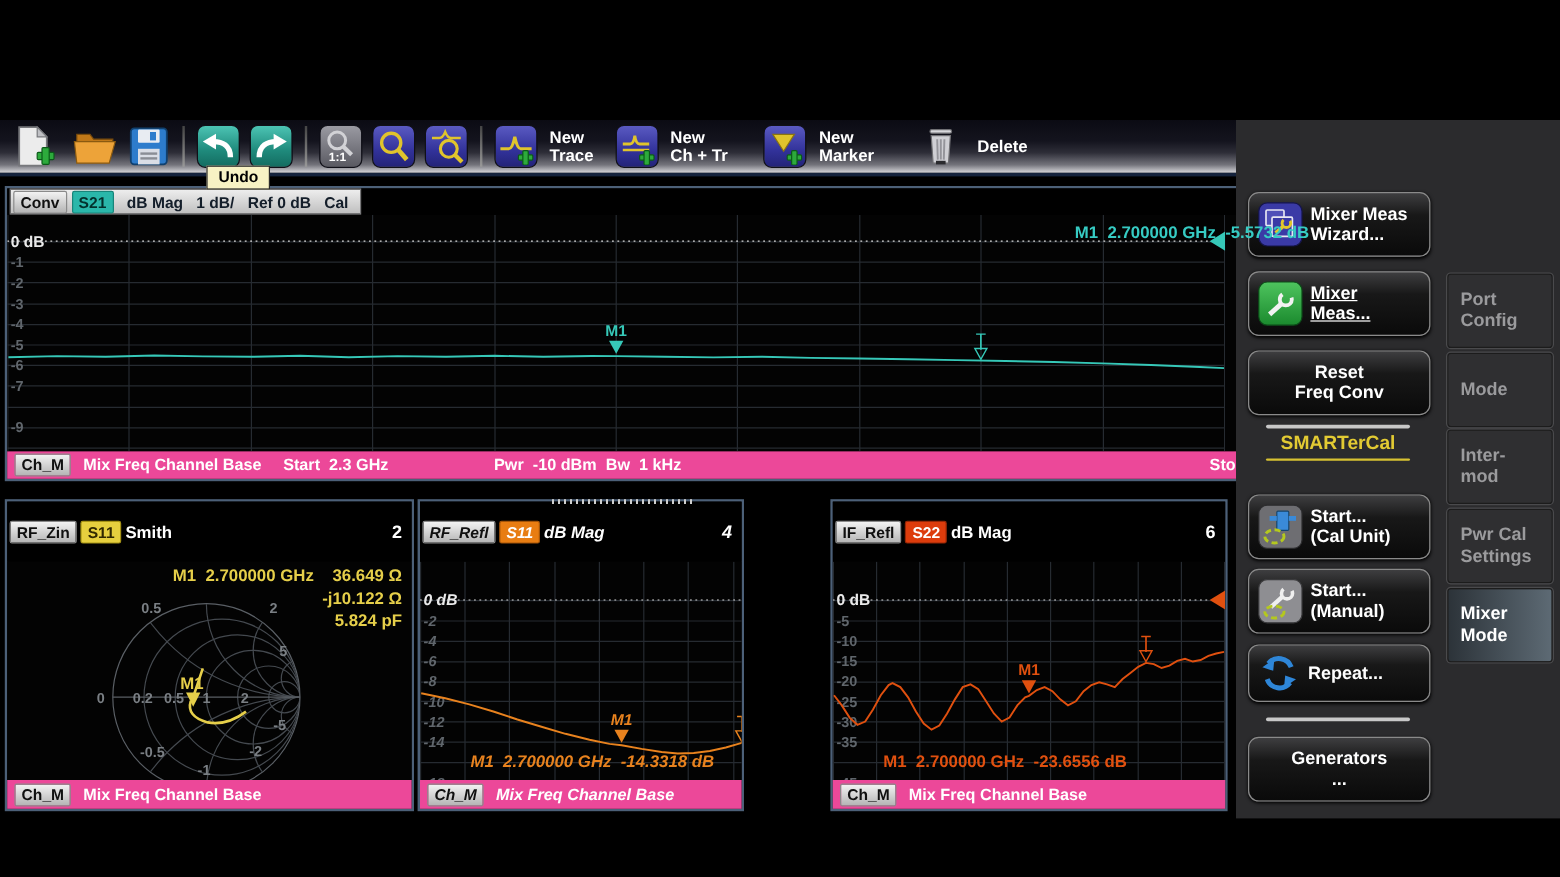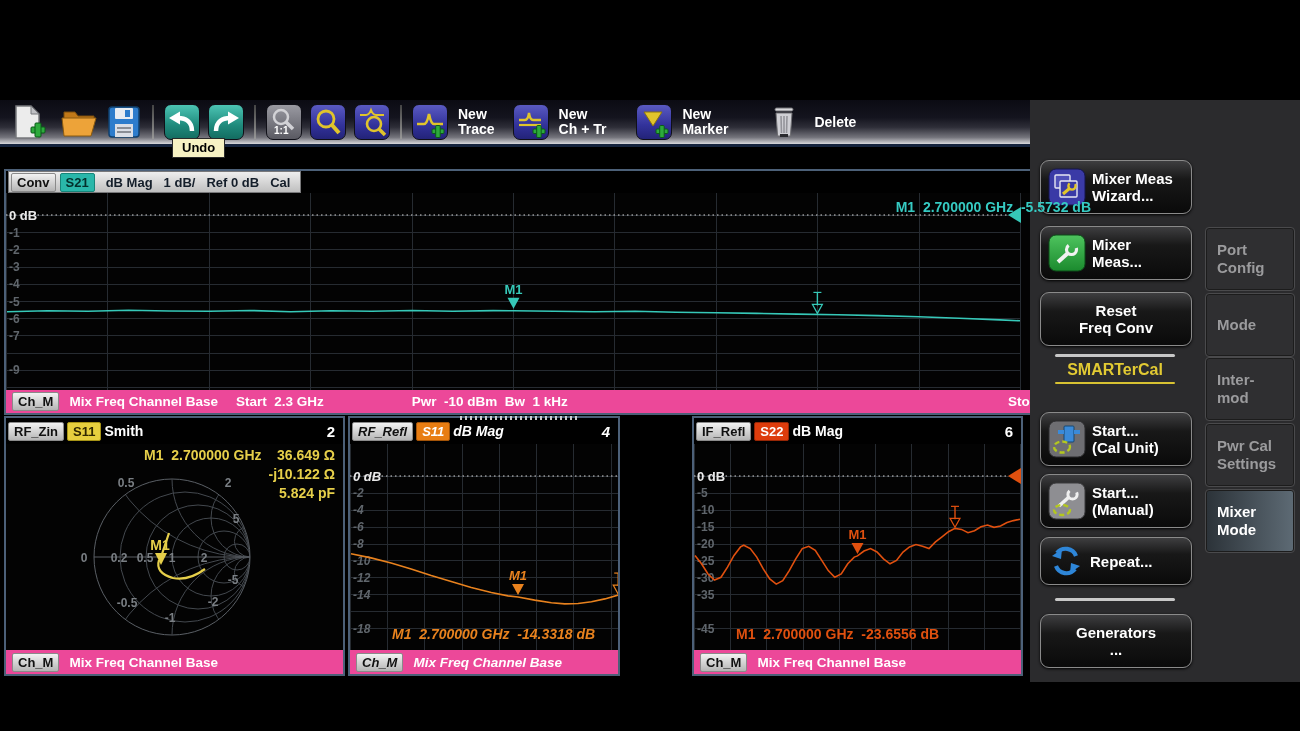--- a/index.html
+++ b/index.html
@@ -15,21 +15,21 @@
   .tile{width:36px;height:36px;border-radius:7px;border:1px solid #101018;box-sizing:border-box;
         display:flex;align-items:center;justify-content:center;}
   .tile.teal{background:linear-gradient(180deg,#4cc4b4,#1f8a7c 60%,#136c60);}
   .tile.blue{background:linear-gradient(180deg,#5a5ac2,#32329a 60%,#232378);}
   .tile.grayt{background:linear-gradient(180deg,#9a9aa2,#5a5a62);}
   #tooltip{position:absolute;left:172px;top:138px;background:#f7f2c4;border:1px solid #2a2a2a;
            color:#000;font-size:13px;padding:1px 9px 2px;z-index:50;}
   
   .win{position:absolute;background:#040404;border:2px solid #4c6078;box-sizing:border-box;
        display:flex;flex-direction:column;}
-  .whead{display:flex;align-items:center;gap:3px;padding:1px 2px;background:#000;position:relative;}
+  .whead{display:flex;align-items:center;gap:3px;padding:13px 2px;background:#000;position:relative;}
   .strip{display:flex;align-items:center;gap:4px;background:linear-gradient(#eee,#bfbfbf);
          border:1px solid #78787a;height:20px;padding:0 10px 0 2px;color:#141e2a;font-size:13px;}
   .htext{margin-left:7px;white-space:pre;}
   .badge{display:inline-block;padding:0 5px;font-size:13px;line-height:17px;border:1px solid #666;border-radius:2px;}
   .badge.gray{background:linear-gradient(#f2f2f2,#b5b5b5);color:#101010;border-color:#8a8a8a;}
   .badge.cyanb{background:#2ab7aa;color:#03302c;border-color:#17857a;}
   .badge.yellowb{background:#e6cf3e;color:#302800;border-color:#a69316;}
   .badge.orangeb{background:#e87d12;color:#fff;border-color:#a35408;}
   .badge.redb{background:#dd3c0c;color:#fff;border-color:#962706;}
   .wnum1{margin-left:auto;width:26px;text-align:center;}
@@ -182,21 +182,21 @@
         <line x1="13" y1="12" x2="13.5" y2="29" stroke="#94949a" stroke-width="1.6"></line>
         <line x1="16" y1="12" x2="16" y2="29" stroke="#94949a" stroke-width="1.6"></line>
         <line x1="19" y1="12" x2="18.5" y2="29" stroke="#94949a" stroke-width="1.6"></line>
         <rect x="12" y="30" width="8" height="3" fill="#2a2a2e"></rect>
       </svg>
     </div>
     <div class="tlabel" style="margin-left:8px"><span>Delete</span></div>
   </div>
   <div id="tooltip">Undo</div>
 
-  <div class="win" style="left:4px;top:169px;width:1107px;height:246px;">
+  <div class="win" style="left:4px;top:155px;width:1107px;height:246px;">
     <div class="whead" style="height:22px;padding:0 2px;">
       <div class="strip">
         <span class="badge gray">Conv</span>
         <span class="badge cyanb">S21</span>
         <span class="htext">dB Mag</span>
         <span class="htext">1 dB/</span>
         <span class="htext">Ref 0 dB</span>
         <span class="htext">Cal</span>
       </div>
       <span class="badge gray wnum1">1</span>
@@ -427,21 +427,21 @@
         <rect x="1" y="1" width="36" height="36" rx="7" fill="#3a3aa6" stroke="#15154a"></rect>
         <rect x="7" y="7" width="15" height="13" rx="1" fill="#5050b8" stroke="#e6e6f2" stroke-width="1.4"></rect>
         <rect x="12" y="13" width="17" height="16" rx="1" fill="#3a3aa6" stroke="#e6e6f2" stroke-width="1.4"></rect>
         <path d="M15 26 l7 -6" stroke="#e2c62a" stroke-width="3" fill="none"></path>
         <circle cx="24" cy="18" r="3.6" fill="none" stroke="#e2c62a" stroke-width="2.4" stroke-dasharray="14 6"></circle>
       </svg>
       <div class="lbl"><span>Mixer Meas</span>
 <span>Wizard...</span></div>
     </div>
 
-    <div class="pbtn" style="top:126px;height:52px;">
+    <div class="pbtn" style="top:126px;height:52px;text-decoration:underline;">
       <svg class="ic" width="38" height="38" viewBox="0 0 38 38">
         <rect x="1" y="1" width="36" height="36" rx="7" fill="url(#ggrad)" stroke="#0c4a18"></rect>
         <defs>
             <linearGradient id="ggrad" x1="0" y1="0" x2="0" y2="1">
           <stop offset="0" stop-color="#4ec45e"></stop>
               <stop offset="1" stop-color="#1b8a2e"></stop>
             </linearGradient>
           </defs>
         <path d="M10 28 l10 -9" stroke="#f2f2f2" stroke-width="4" fill="none"></path>
         <circle cx="23.5" cy="15.5" r="5" fill="none" stroke="#f2f2f2" stroke-width="3.2" stroke-dasharray="20 9"></circle>

